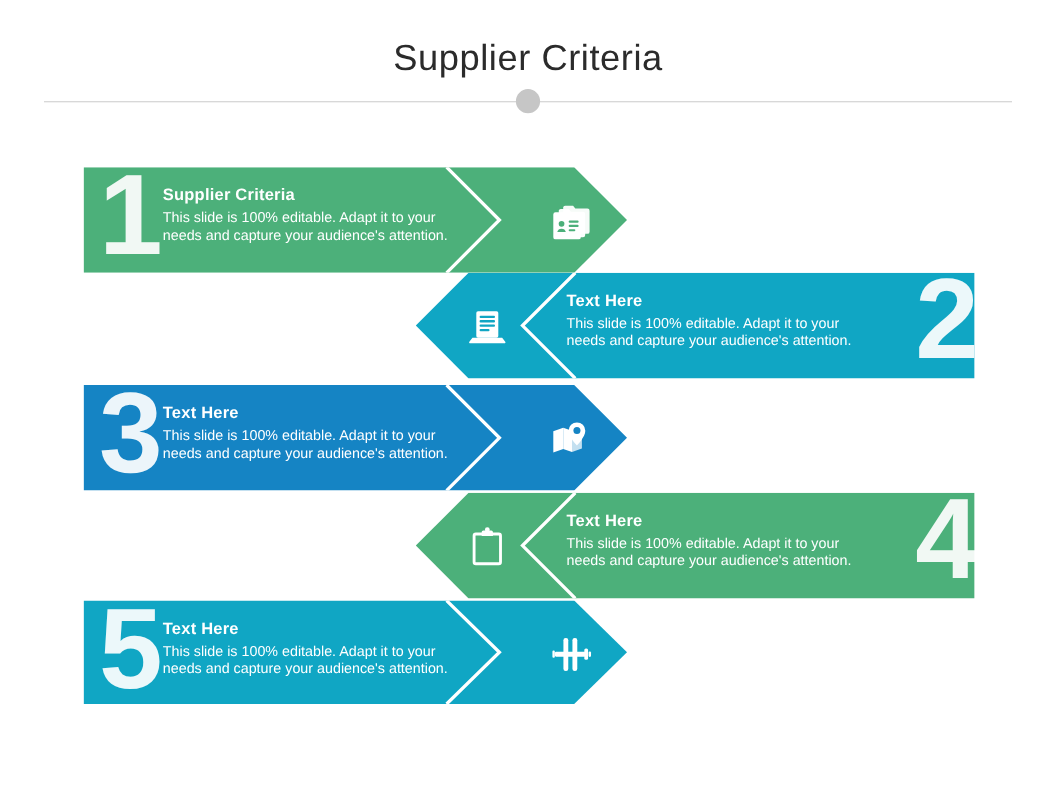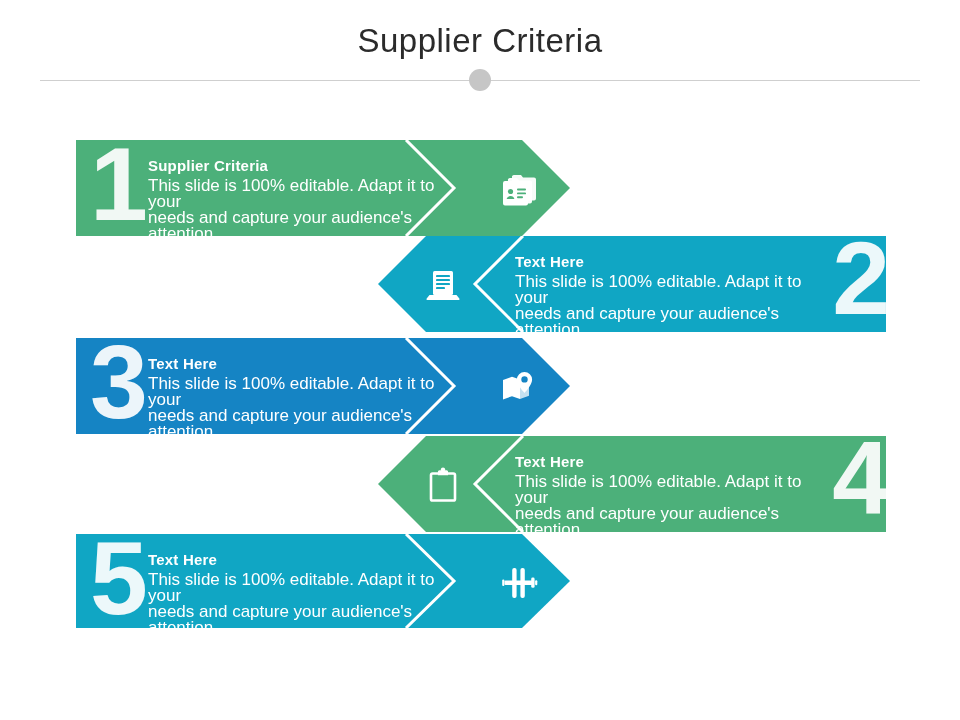--- a/index.html
+++ b/index.html
@@ -11,21 +11,21 @@
   body {
     width: 960px;
     height: 720px;
     font-family: "Liberation Sans", sans-serif;
     overflow: hidden;
     position: relative;
   }
 
   .slide {
     position: absolute;
-    left: 0; top: 0;
+    left: 0; top: 12px;
     width: 960px;
     height: 632px;
     background: #ffffff;
   }
 
   
   .slide-title {
     position: absolute;
     left: 0;
     top: 22px;
@@ -124,21 +124,21 @@
 
   .row-title {
     font-size: 15px;
     font-weight: 700;
     color: #ffffff;
     margin: 0 0 4px 0;
     letter-spacing: 0.2px;
     white-space: nowrap;
   }
   .row-body {
-    font-size: 17px;
+    font-size: 13px;
     font-weight: 400;
     color: #ffffff;
     line-height: 16px;
     margin: 0;
   }
   .dir-left .row-title,
   .dir-left .row-body { }
 
   
   .row-icon {

